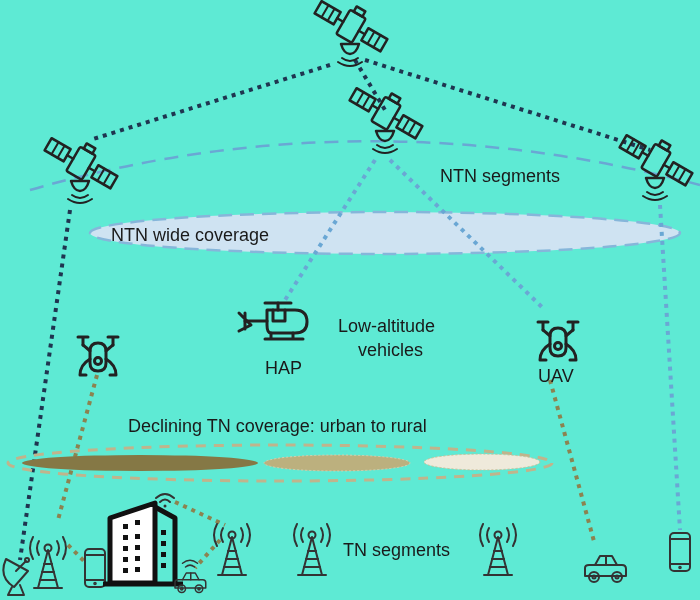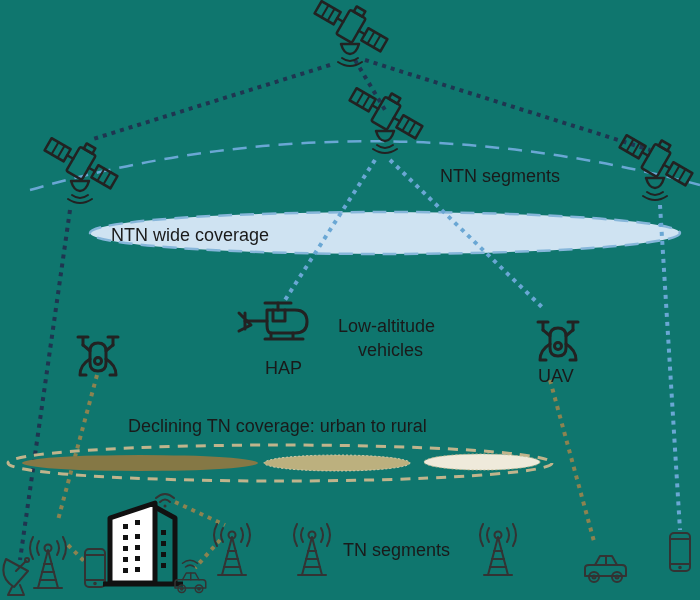--- a/index.html
+++ b/index.html
@@ -1,16 +1,16 @@
 <!DOCTYPE html>
 <html><head>
 <meta charset="utf-8">
 <style>
   html, body { margin:0; padding:0; background:#ffffff; }
-  #stage { position:relative; width:700px; height:600px; overflow:hidden; background:#0f766e; }
+  #stage { position:relative; width:700px; height:600px; overflow:hidden; background:#5eead4; }
   svg { position:absolute; left:0; top:0; }
   .lbl { font-family:"Liberation Sans", sans-serif; fill:#1a1a1a; }
   .ico { fill:none; stroke:#222; stroke-width:3; stroke-linecap:round; stroke-linejoin:round; }
   .ico-thin { fill:none; stroke:#333; stroke-width:2; stroke-linecap:round; stroke-linejoin:round; }
 </style>
 </head>
 <body>
 
 <div id="stage">
 <svg width="700" height="600" viewBox="0 0 700 600" xmlns="http://www.w3.org/2000/svg">

